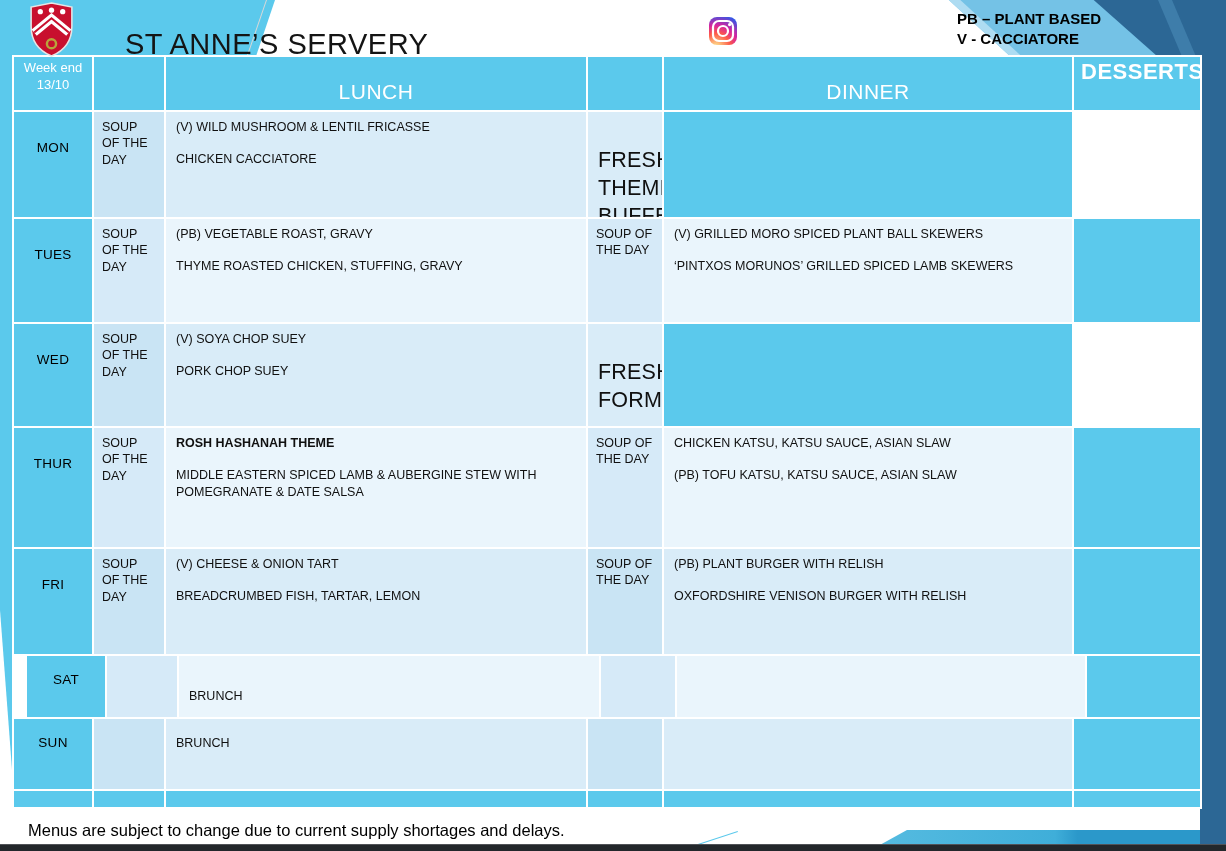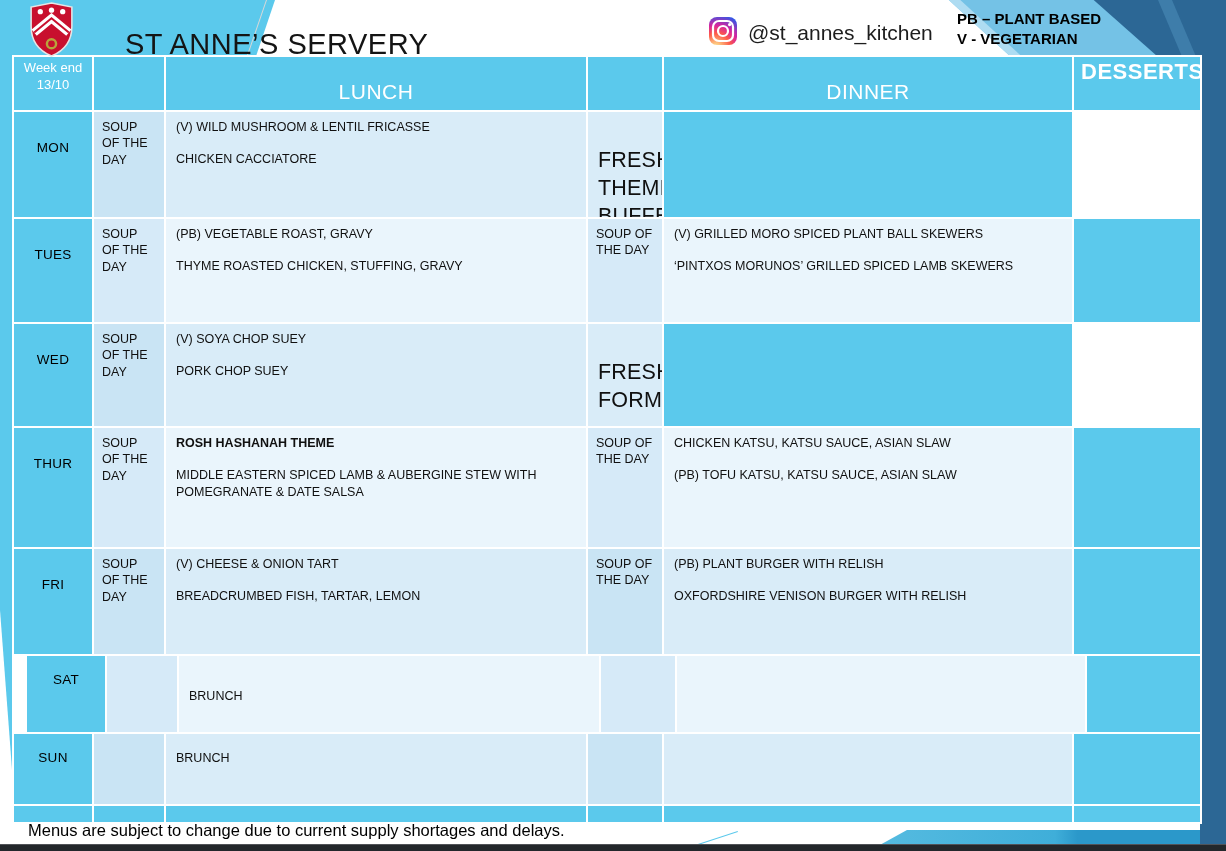--- a/index.html
+++ b/index.html
@@ -39,21 +39,21 @@
   .insta{ position:absolute; left:708px; top:16px; display:flex; align-items:center; gap:10px; z-index:3;}
   .insta-handle{ font-size:21px; color:#1d1d1d;}
   .legend-text{ position:absolute; left:957px; top:9px; z-index:3; font-weight:bold; font-size:15px;
     line-height:1.3; color:#000;}
   
   .menu-table{ position:absolute; left:12px; top:55px; width:1190px; z-index:2;
     background:#fff; padding:2px; display:flex; flex-direction:column; gap:2px;}
   .t-row{ display:grid; grid-template-columns:78px 70px 420px 74px 408px 1fr; gap:2px;}
   .t-row > div{ overflow:hidden; }
   .r-head{ height:53px;} .r-mon{height:105px;} .r-tue{height:103px;} .r-wed{height:102px;}
-  .r-thu{height:119px;} .r-fri{height:105px;} .r-sat{height:76px;padding-left:13px;} .r-sun{height:70px;} .r-foot{height:16px;}
+  .r-thu{height:119px;} .r-fri{height:105px;} .r-sat{height:61px;padding-left:13px;} .r-sun{height:70px;} .r-foot{height:16px;}
   .hdr-cell{ background:#5BC9EC; color:#fff;}
   .hdr-week{ font-size:13px; text-align:center; line-height:1.3; padding-top:3px;}
   .hdr-meal{ font-size:21px; text-align:center; padding-top:23px; letter-spacing:.5px;}
   .hdr-dessert{ font-size:22px; font-weight:bold; padding:3px 2px 0 7px; line-height:1.05; letter-spacing:.5px;}
   .day-cell{ background:#5BC9EC; color:#000000; font-size:13.5px; text-align:center; padding-top:28px; letter-spacing:.3px;}
   .r-sat .day-cell, .r-sun .day-cell{ padding-top:16px;}
   .soup-cell{ font-size:12.5px; color:#101010; padding:7px 8px; line-height:1.3;}
   .menu-cell{ font-size:12.5px; color:#101010; padding:7px 10px; line-height:1.3;}
   .menu-cell p{ margin:0 0 16px 0;}
   .menu-cell p.theme{ font-weight:bold;}
@@ -110,26 +110,25 @@
             <stop offset="62%" stop-color="#d6249f"></stop>
             <stop offset="95%" stop-color="#285AEB"></stop>
           </radialGradient>
         </defs>
         <rect x="1" y="1" width="28" height="28" rx="8" fill="url(#igg)"></rect>
         <rect x="5" y="5" width="20" height="20" rx="6" fill="none" stroke="#fff" stroke-width="2.2"></rect>
         <circle cx="15" cy="15" r="5" fill="none" stroke="#fff" stroke-width="2.2"></circle>
         <circle cx="21.6" cy="8.6" r="1.6" fill="#fff"></circle>
       </svg>
     </span>
-    <span class="insta-handle" data-bind="header.instagram_handle">@st_annes_kitchen</span>
   </div>
 
   <div class="legend-text">
     <div data-bind="header.legend_line1">PB – PLANT BASED</div>
-    <div data-bind="header.legend_line2">V - VEGETARIAN</div>
+    <div data-bind="header.legend_line2">V - CACCIATORE</div>
   </div>
 
   <div class="menu-table">
 
     <div class="t-row r-head">
       <div class="hdr-cell hdr-week" data-bind="table.week_label">Week end 13/10</div>
       <div class="hdr-cell"></div>
       <div class="hdr-cell hdr-meal" data-bind="table.columns.lunch">LUNCH</div>
       <div class="hdr-cell"></div>
       <div class="hdr-cell hdr-meal" data-bind="table.columns.dinner">DINNER</div>

